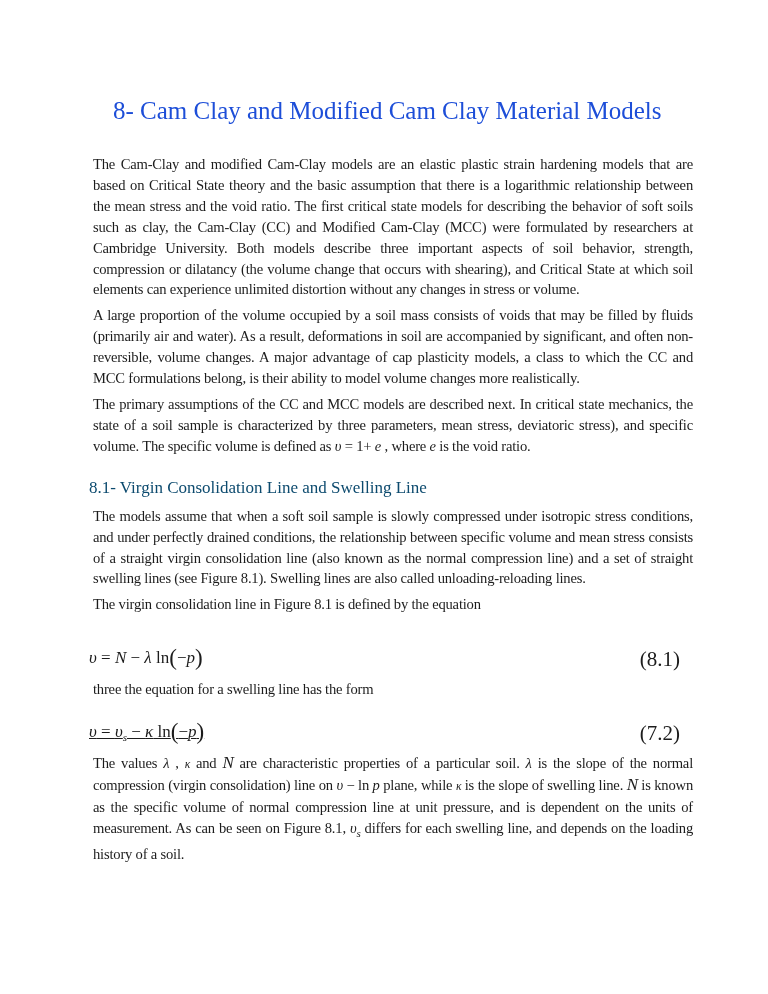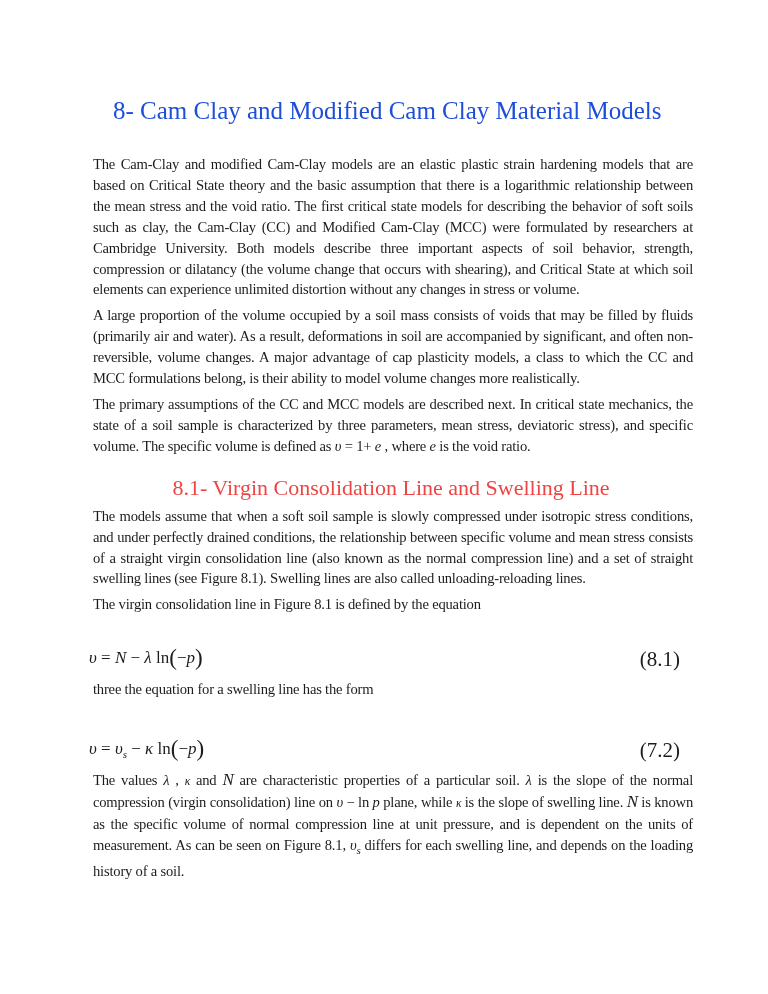--- a/index.html
+++ b/index.html
@@ -30,37 +30,36 @@
   p.body {
     margin: 5px 0 0 4px;
     font-size: 14.6px;
     line-height: 20.9px;
     letter-spacing: -0.2px;
     text-align: justify;
   }
   p.first-after-title { margin-top: 26px; }
   .section-heading {
     margin: 18px 0 2px 0;
-    font-size: 22px;
+    font-size: 17px;
     font-weight: normal;
     line-height: 26px;
-    color: #ef4444;
-    text-align: center;
+    color: #0c4a6e;
   }
   .intro-line { text-align: left; }
   .eq-row {
     position: relative;
     text-align: left;
     font-size: 17px;
     line-height: 32px;
     height: 32px;
   }
   .eq-row.eq1 { margin-top: 27px; }
   .after-eq1 { margin-top: 24px; }
-  .eq-row.eq2 { margin-top: 33px; }
+  .eq-row.eq2 { margin-top: 16px; text-decoration: underline; }
   .closing-para { margin-top: 30px; line-height: 21.6px; }
   .eq-num {
     position: absolute;
     right: 13px;
     top: 1px;
     font-size: 21px;
     letter-spacing: 0;
   }
   
   .m-i     { font-style: italic; }

